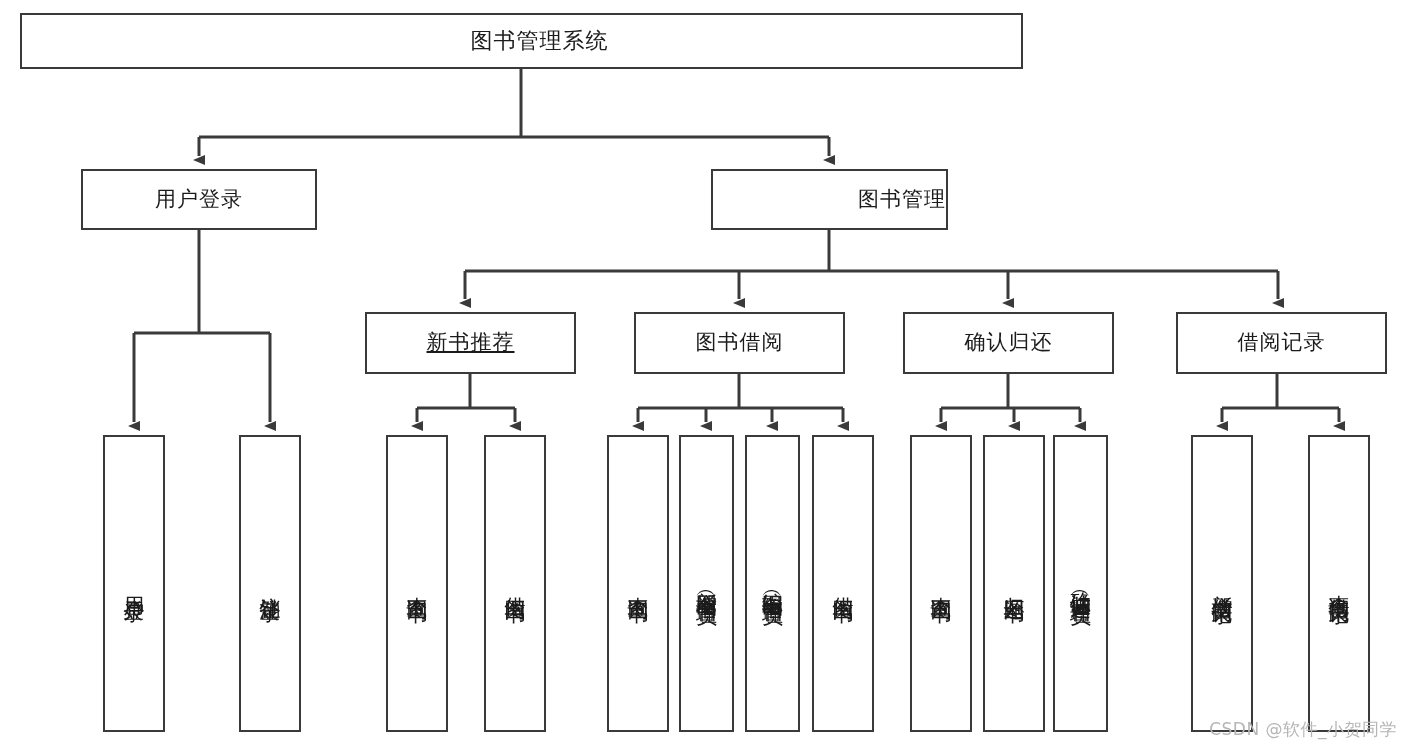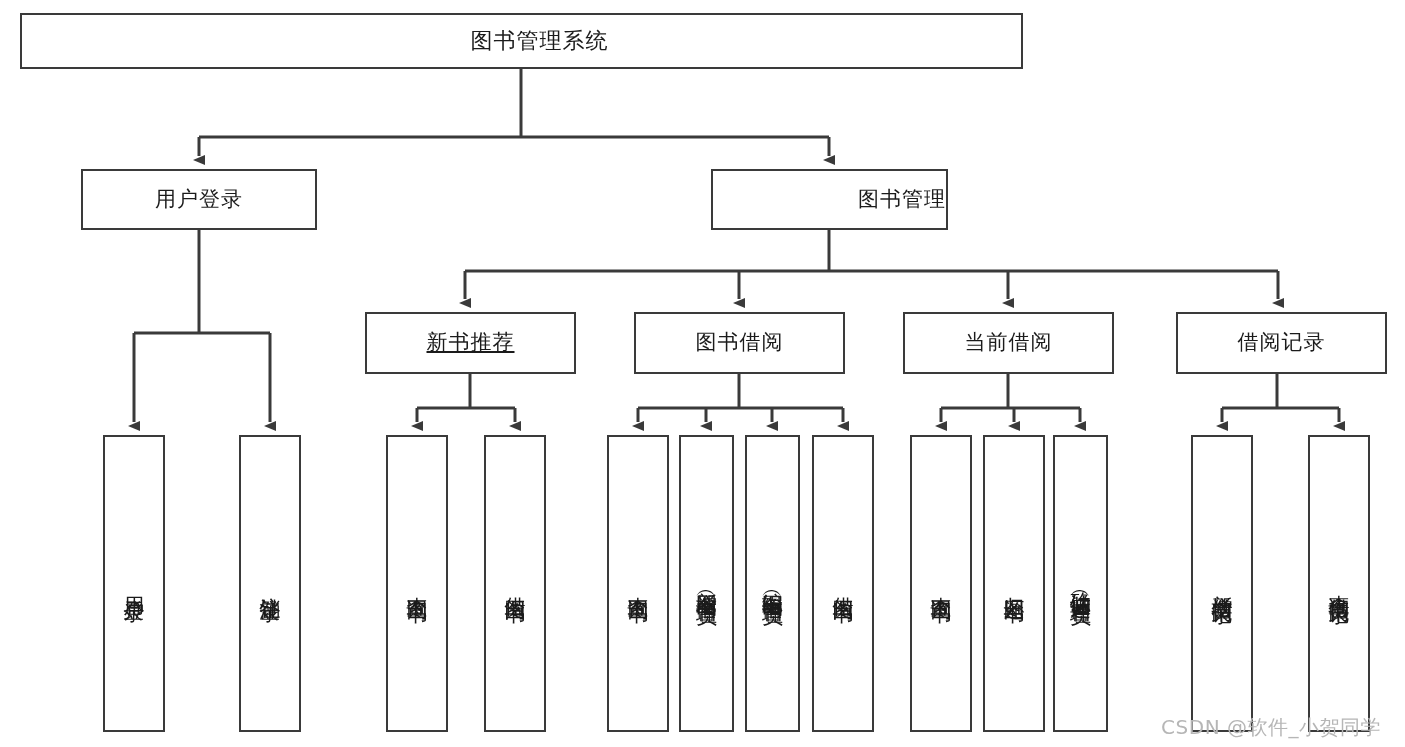--- a/index.html
+++ b/index.html
@@ -53,23 +53,23 @@
     padding-bottom: 6px;
     align-items: center;
     justify-content: center;
     white-space: nowrap;
   }
   .node .lbl {
     display: block;
   }
   .watermark {
     position: absolute;
-    right: 24px;
+    right: 8px;
     bottom: 6px;
-    font-size: 20px;
+    font-size: 17px;
     color: #b6b6b6;
     letter-spacing: 0.5px;
     white-space: nowrap;
   }
 </style>
 </head>
 <body>
 
 <div id="canvas">
 
@@ -126,21 +126,21 @@
       <div class="node horiz" style="left: 711px; top: 169px; width: 237px; height: 61px; justify-content: flex-end;">
         <span class="lbl">图书管理</span>
       </div>
       <div class="node horiz" style="left: 365px; top: 312px; width: 211px; height: 62px; text-decoration: underline;">
         <span class="lbl">新书推荐</span>
       </div>
       <div class="node horiz" style="left: 634px; top: 312px; width: 211px; height: 62px;">
         <span class="lbl">图书借阅</span>
       </div>
       <div class="node horiz" style="left: 903px; top: 312px; width: 211px; height: 62px;">
-        <span class="lbl">当前借阅</span>
+        <span class="lbl">确认归还</span>
       </div>
       <div class="node horiz" style="left: 1176px; top: 312px; width: 211px; height: 62px;">
         <span class="lbl">借阅记录</span>
       </div>
       <div class="node vert" style="left: 103px; top: 435px; width: 62px; height: 297px;">
         <span class="lbl">用户登录</span>
       </div>
       <div class="node vert" style="left: 239px; top: 435px; width: 62px; height: 297px;">
         <span class="lbl">注销登录</span>
       </div>

